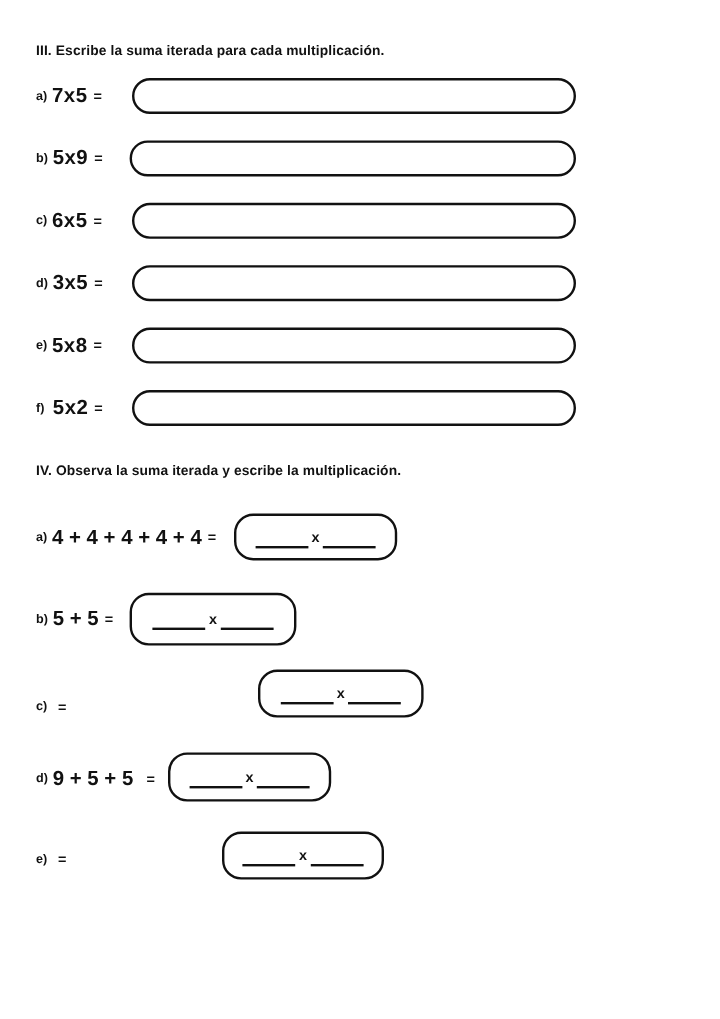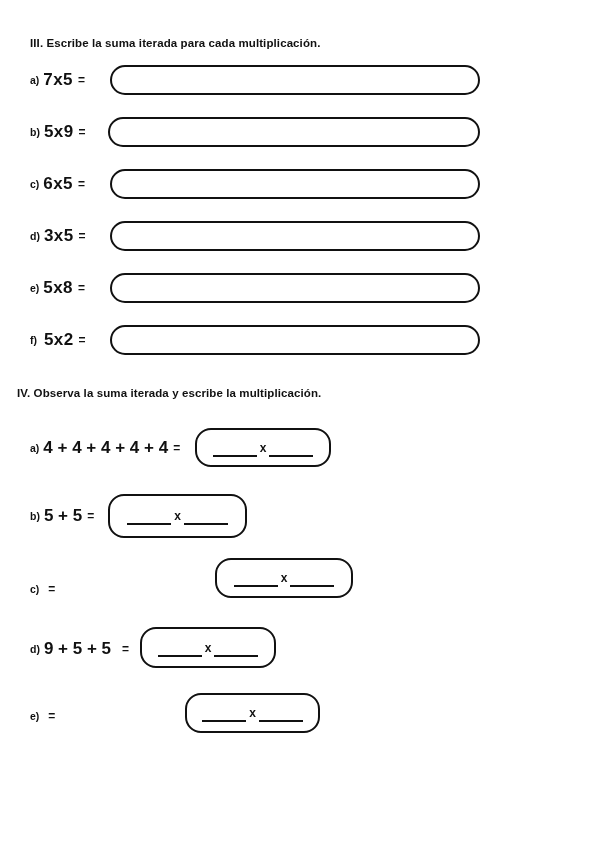--- a/index.html
+++ b/index.html
@@ -169,21 +169,21 @@
 
   <div class="row3" style="top:324px;">
     <span class="item-letter">f)</span>
     <span class="expr" style="margin-left:3px;">5</span>
     <span class="expr times">x</span>
     <span class="expr">2</span>
     <span class="eqsign">=</span>
   </div>
   <div class="answer-box blank-box" style="left:110px; top:325px; width:370px; height:30px;"></div>
 
-  <div class="section-heading" style="left:17px; top:387px;">IV. Observa la suma iterada y escribe la multiplicación.</div>
+  <div class="section-heading" style="left:30px; top:387px;">IV. Observa la suma iterada y escribe la multiplicación.</div>
 
   <div class="row4" style="top:432px;">
     <span class="item-letter">a)</span>
     <span class="sum-expr">4 + 4 + 4 + 4 + 4</span>
     <span class="eqsign">=</span>
   </div>
   <div class="answer-box fill-box" style="left:195px; top:428px; width:136px; height:39px;">
     <span class="blank-pair">
       <span class="blank-line"></span>
       <span class="blank-times">x</span>

